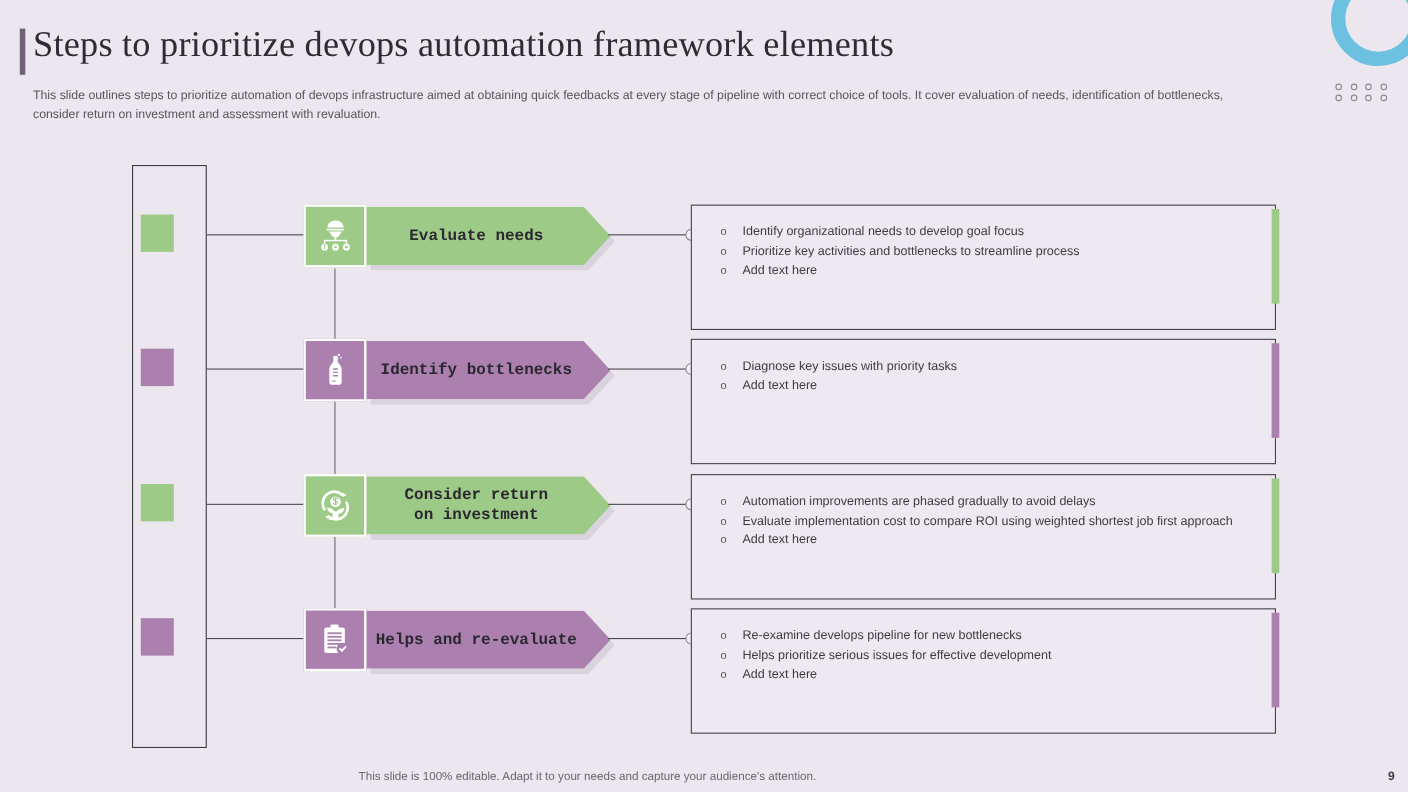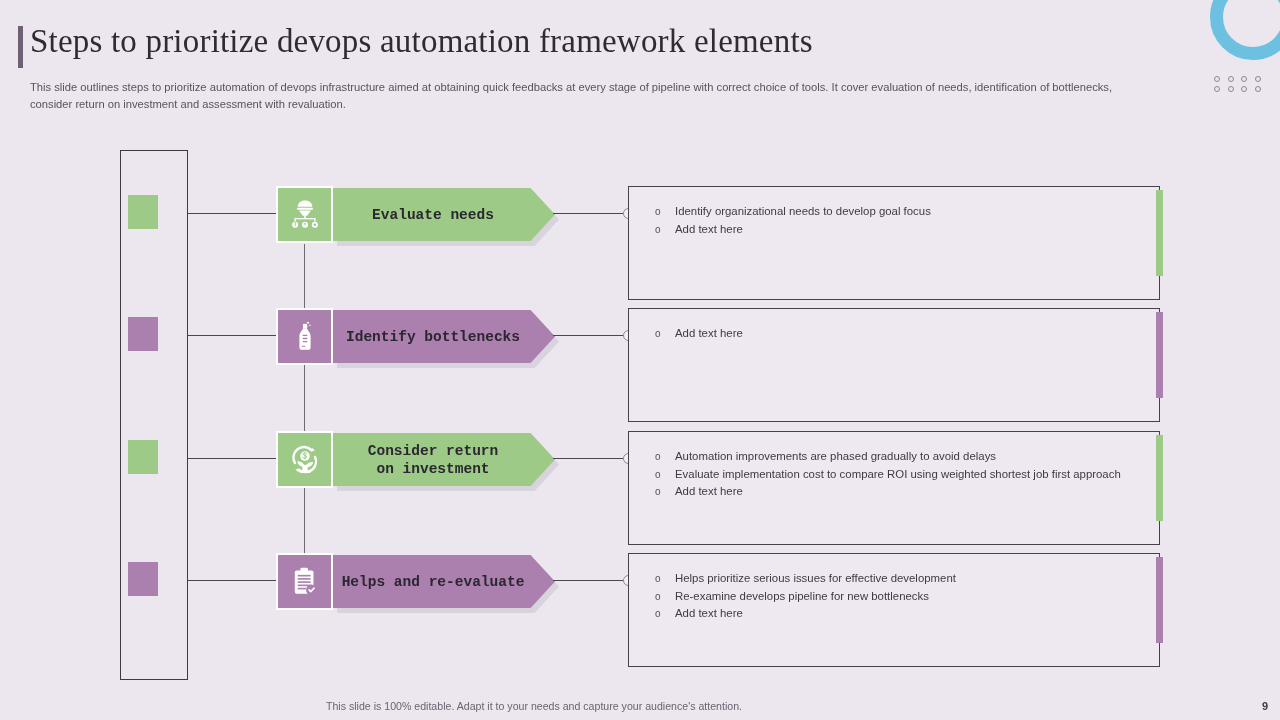--- a/index.html
+++ b/index.html
@@ -319,20 +319,21 @@
       <div class="shadow"></div>
       <div class="shape" style="background: rgb(157, 202, 134);"></div>
       <div class="label">Evaluate needs</div>
     </div>
     <div class="link-h" style="top: 27px;"></div>
     <div class="link-dot" style="top: 22px;"></div>
     <div class="text-panel">
       <div class="accent" style="background: rgb(157, 202, 134);"></div>
       <ul class="bullets">
             <li>Identify organizational needs to develop goal focus</li>
+            <li>Prioritize key activities and bottlenecks to streamline process</li>
             <li>Add text here</li>
           </ul>
     </div>
   </div>
       <div class="step-row" style="top: 182px;">
     <div class="legend-swatch" style="background: rgb(171, 127, 174); top: 9px;"></div>
     <div class="rail-h" style="top: 27px;"></div>
     <div class="icon-box" style="background: rgb(171, 127, 174); top: 0px;">
           <span>
             <svg width="34" height="34" viewBox="0 0 40 40">
@@ -355,20 +356,21 @@
     <div class="banner">
       <div class="shadow"></div>
       <div class="shape" style="background: rgb(171, 127, 174);"></div>
       <div class="label">Identify bottlenecks</div>
     </div>
     <div class="link-h" style="top: 27px;"></div>
     <div class="link-dot" style="top: 22px;"></div>
     <div class="text-panel">
       <div class="accent" style="background: rgb(171, 127, 174);"></div>
       <ul class="bullets">
+            <li>Diagnose key issues with priority tasks</li>
             <li>Add text here</li>
           </ul>
     </div>
   </div>
       <div class="step-row" style="top: 305px;">
     <div class="legend-swatch" style="background: rgb(157, 202, 134); top: 9px;"></div>
     <div class="rail-h" style="top: 27px;"></div>
     <div class="icon-box" style="background: rgb(157, 202, 134); top: 0px;">
           <span>
             <svg width="34" height="34" viewBox="0 0 40 40">
@@ -434,22 +436,22 @@
     <div class="banner">
       <div class="shadow"></div>
       <div class="shape" style="background: rgb(171, 127, 174);"></div>
       <div class="label">Helps and re-evaluate</div>
     </div>
     <div class="link-h" style="top: 27px;"></div>
     <div class="link-dot" style="top: 22px;"></div>
     <div class="text-panel">
       <div class="accent" style="background: rgb(171, 127, 174);"></div>
       <ul class="bullets">
+            <li>Re-examine develops pipeline for new bottlenecks</li>
             <li>Helps prioritize serious issues for effective development</li>
-            <li>Re-examine develops pipeline for new bottlenecks</li>
             <li>Add text here</li>
           </ul>
     </div>
   </div>
     </div>
 
 </div>
 
 <div id="footer-note">This slide is 100% editable. Adapt it to your needs and capture your audience's attention.</div>
 <div id="page-number">9</div>

